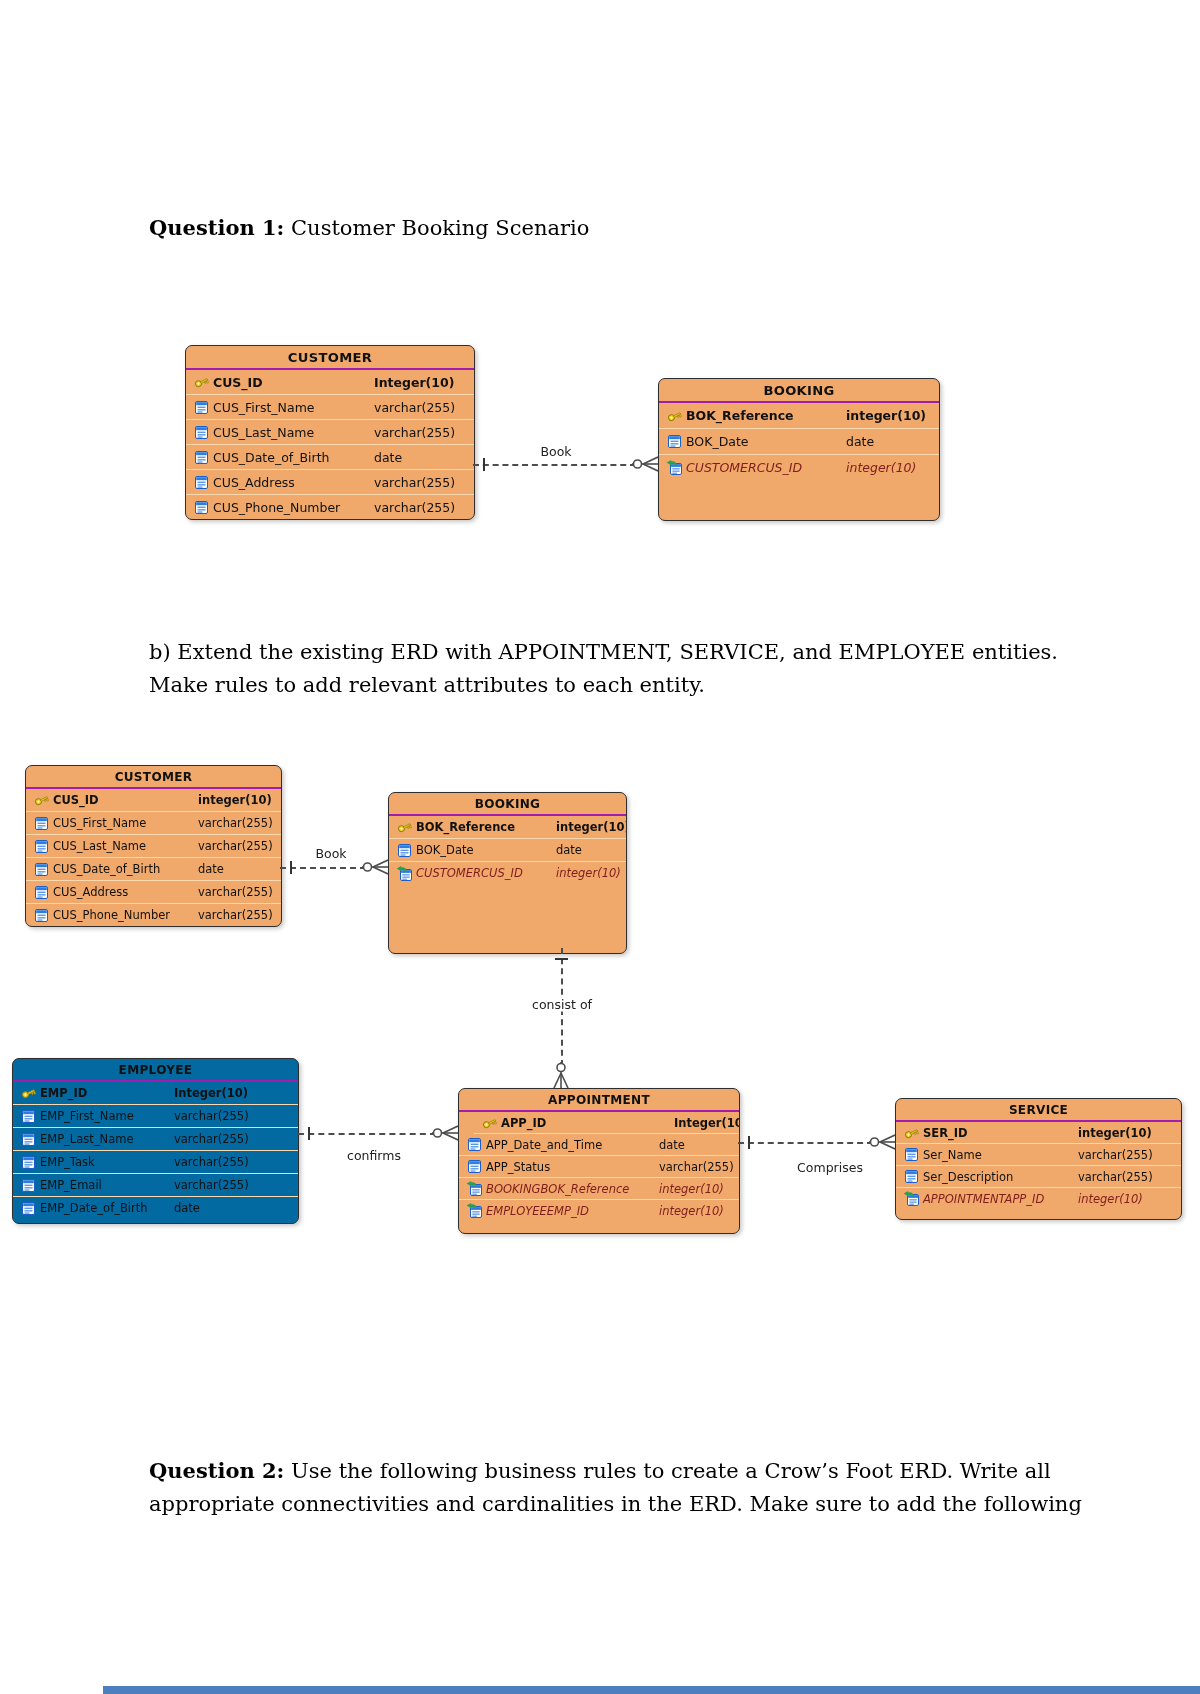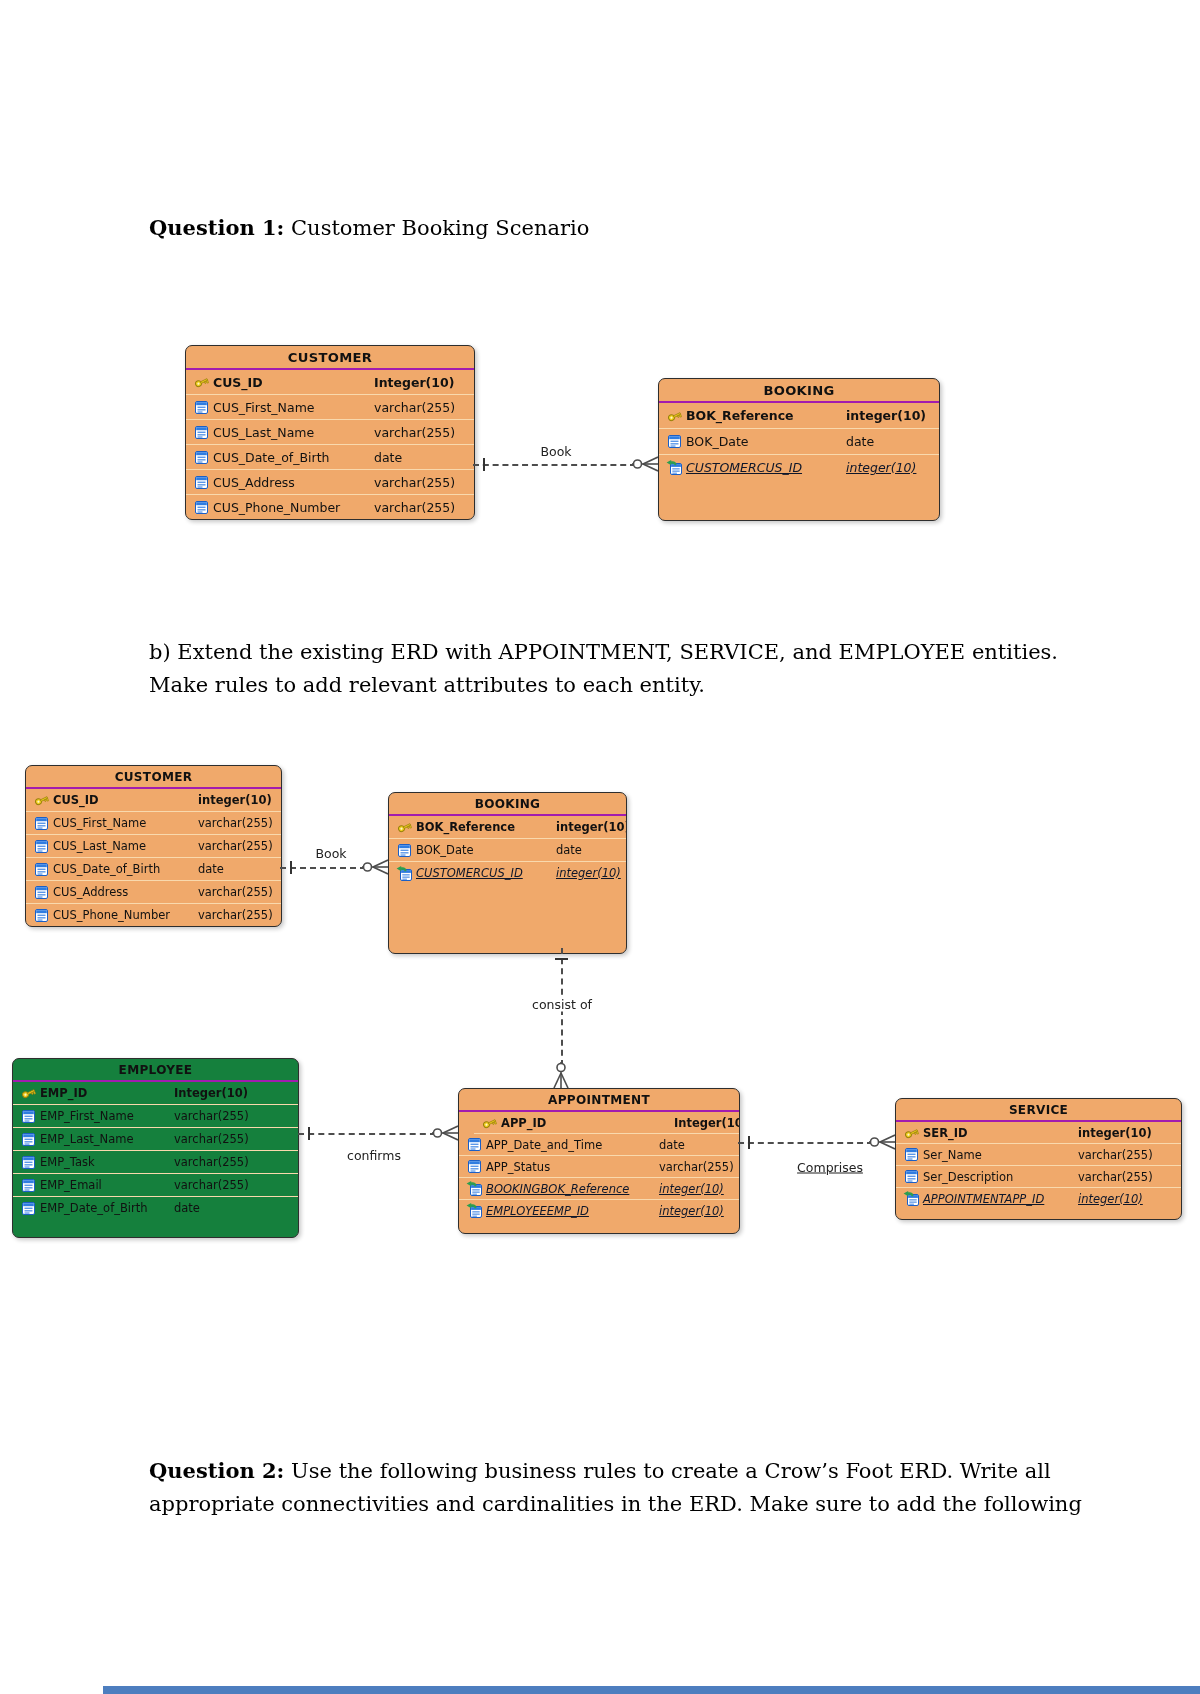--- a/index.html
+++ b/index.html
@@ -14,21 +14,21 @@
           font-family:"DejaVu Sans","Liberation Sans",sans-serif;color:#111;}
   .entity-title{font-weight:bold;text-align:center;display:flex;align-items:center;justify-content:center;
                 border-bottom:2px solid #a21caf;letter-spacing:.3px;}
   .entity-row{position:relative;display:flex;align-items:center;padding-left:5px;
               border-bottom:1px solid #f9d9ad;}
   .entity-row.last{border-bottom:none;}
   .row-icon{width:20px;display:inline-flex;align-items:center;justify-content:center;flex:none;}
   .col-name{margin-left:2px;white-space:nowrap;}
   .col-type{position:absolute;white-space:nowrap;}
   .pk .col-name,.pk .col-type{font-weight:bold;}
-  .fk-row .col-name,.fk-row .col-type{font-style:italic;color:#0f172a;text-decoration:underline;}
+  .fk-row .col-name,.fk-row .col-type{font-style:italic;color:#7f1d1d;}
   
   .rel-h{position:absolute;height:0;border-top:2px dashed #4d4d4d;}
   .rel-v{position:absolute;width:0;border-left:2px dashed #4d4d4d;}
   .rel-tick-v{position:absolute;width:2px;height:13px;background:#333;}
   .rel-tick-h{position:absolute;width:13px;height:2px;background:#333;}
   .rel-label{position:absolute;transform:translate(-50%,-50%);font-family:"DejaVu Sans","Liberation Sans",sans-serif;
              font-size:12.5px;color:#222;white-space:nowrap;}
   .rel-label.bg{background:#fff;padding:0 3px;}
   .rel-marker{position:absolute;line-height:0;}
   .footer-bar{position:absolute;}
@@ -298,21 +298,21 @@
             <rect x="2.3" y="7.5" width="7.4" height="1.3" fill="#5b97e8"></rect>
             <rect x="2.3" y="9.6" width="4.6" height="1.2" fill="#5b97e8"></rect>
           </g>
           <path d="M10.5 5 C10.5 1.6 7.5 1.2 5.2 1.2 L5.2 0 L0.6 2.6 L5.2 5.2 L5.2 3.8 C7.2 3.8 8.6 4 8.6 5.4 Z" fill="#2e9e4f"></path>
         </svg>
           </span>
           <span class="col-name">CUSTOMERCUS_ID</span>
           <span class="col-type" style="left: 167px;">integer(10)</span>
         </div>
       </div>
-      <div class="entity" style="left: 12px; top: 1058px; width: 285px; padding-bottom: 18px; font-size: 11.5px; background: #15803d; border-color: rgb(46, 46, 46);">
+      <div class="entity" style="left: 12px; top: 1058px; width: 285px; padding-bottom: 4px; font-size: 11.5px; background: #0369a1; border-color: rgb(46, 46, 46);">
         <div class="entity-title" style="height: 21px; font-size: 12.075px;">EMPLOYEE</div>
         <div class="entity-row pk" style="height: 22px; border-bottom-color: rgb(249, 217, 173);">
           <span class="row-icon">
             <svg width="15" height="14" viewBox="0 0 15 14">
               <g transform="rotate(-26 7 7)">
           <circle cx="4" cy="7.4" r="2.9" fill="#f0cd1e" stroke="#97800a" stroke-width="1"></circle>
           <circle cx="4" cy="7.4" r="1.1" fill="#fdf6c8"></circle>
           <rect x="6.6" y="6.6" width="7.2" height="1.8" fill="#f0cd1e" stroke="#97800a" stroke-width="0.7"></rect>
           <rect x="10" y="8.2" width="1.3" height="2" fill="#f0cd1e" stroke="#97800a" stroke-width="0.6"></rect>
           <rect x="12.3" y="8.2" width="1.3" height="2.7" fill="#f0cd1e" stroke="#97800a" stroke-width="0.6"></rect>
@@ -566,20 +566,20 @@
       <span class="rel-label" style="left: 374px; top: 1155px;">confirms</span>
       <div class="rel-h" style="left: 738px; top: 1142px; width: 135px;"></div>
       <div class="rel-tick-v" style="left: 748px; top: 1136px;"></div>
       <div class="rel-marker" style="left: 869px; top: 1133px;"><svg width="26" height="18" viewBox="0 0 26 18">
     <line x1="0" y1="9" x2="11" y2="9" stroke="#4d4d4d" stroke-width="1.6"></line>
     <line x1="11" y1="9" x2="26" y2="2" stroke="#4d4d4d" stroke-width="1.6"></line>
     <line x1="11" y1="9" x2="26" y2="9" stroke="#4d4d4d" stroke-width="1.6"></line>
     <line x1="11" y1="9" x2="26" y2="16" stroke="#4d4d4d" stroke-width="1.6"></line>
     <circle cx="5.5" cy="9" r="4" fill="#fff" stroke="#4d4d4d" stroke-width="1.6"></circle>
   </svg></div>
-      <span class="rel-label" style="left: 830px; top: 1167px; text-decoration: underline;">Comprises</span>
+      <span class="rel-label" style="left: 830px; top: 1167px;">Comprises</span>
     </div>
 
   <p class="q-line" style="top:1446px"><span class="b">Question 2:</span><span> Use the following business rules to create a Crow’s Foot ERD. Write all</span></p>
   <p class="q-line" style="top:1480px">appropriate connectivities and cardinalities in the ERD. Make sure to add the following</p>
 
   <div class="footer-bar" style="left: 103px; top: 1686px; width: 1097px; height: 8px; background: rgb(77, 126, 191);"></div>
 </div>
 
 </body></html>

